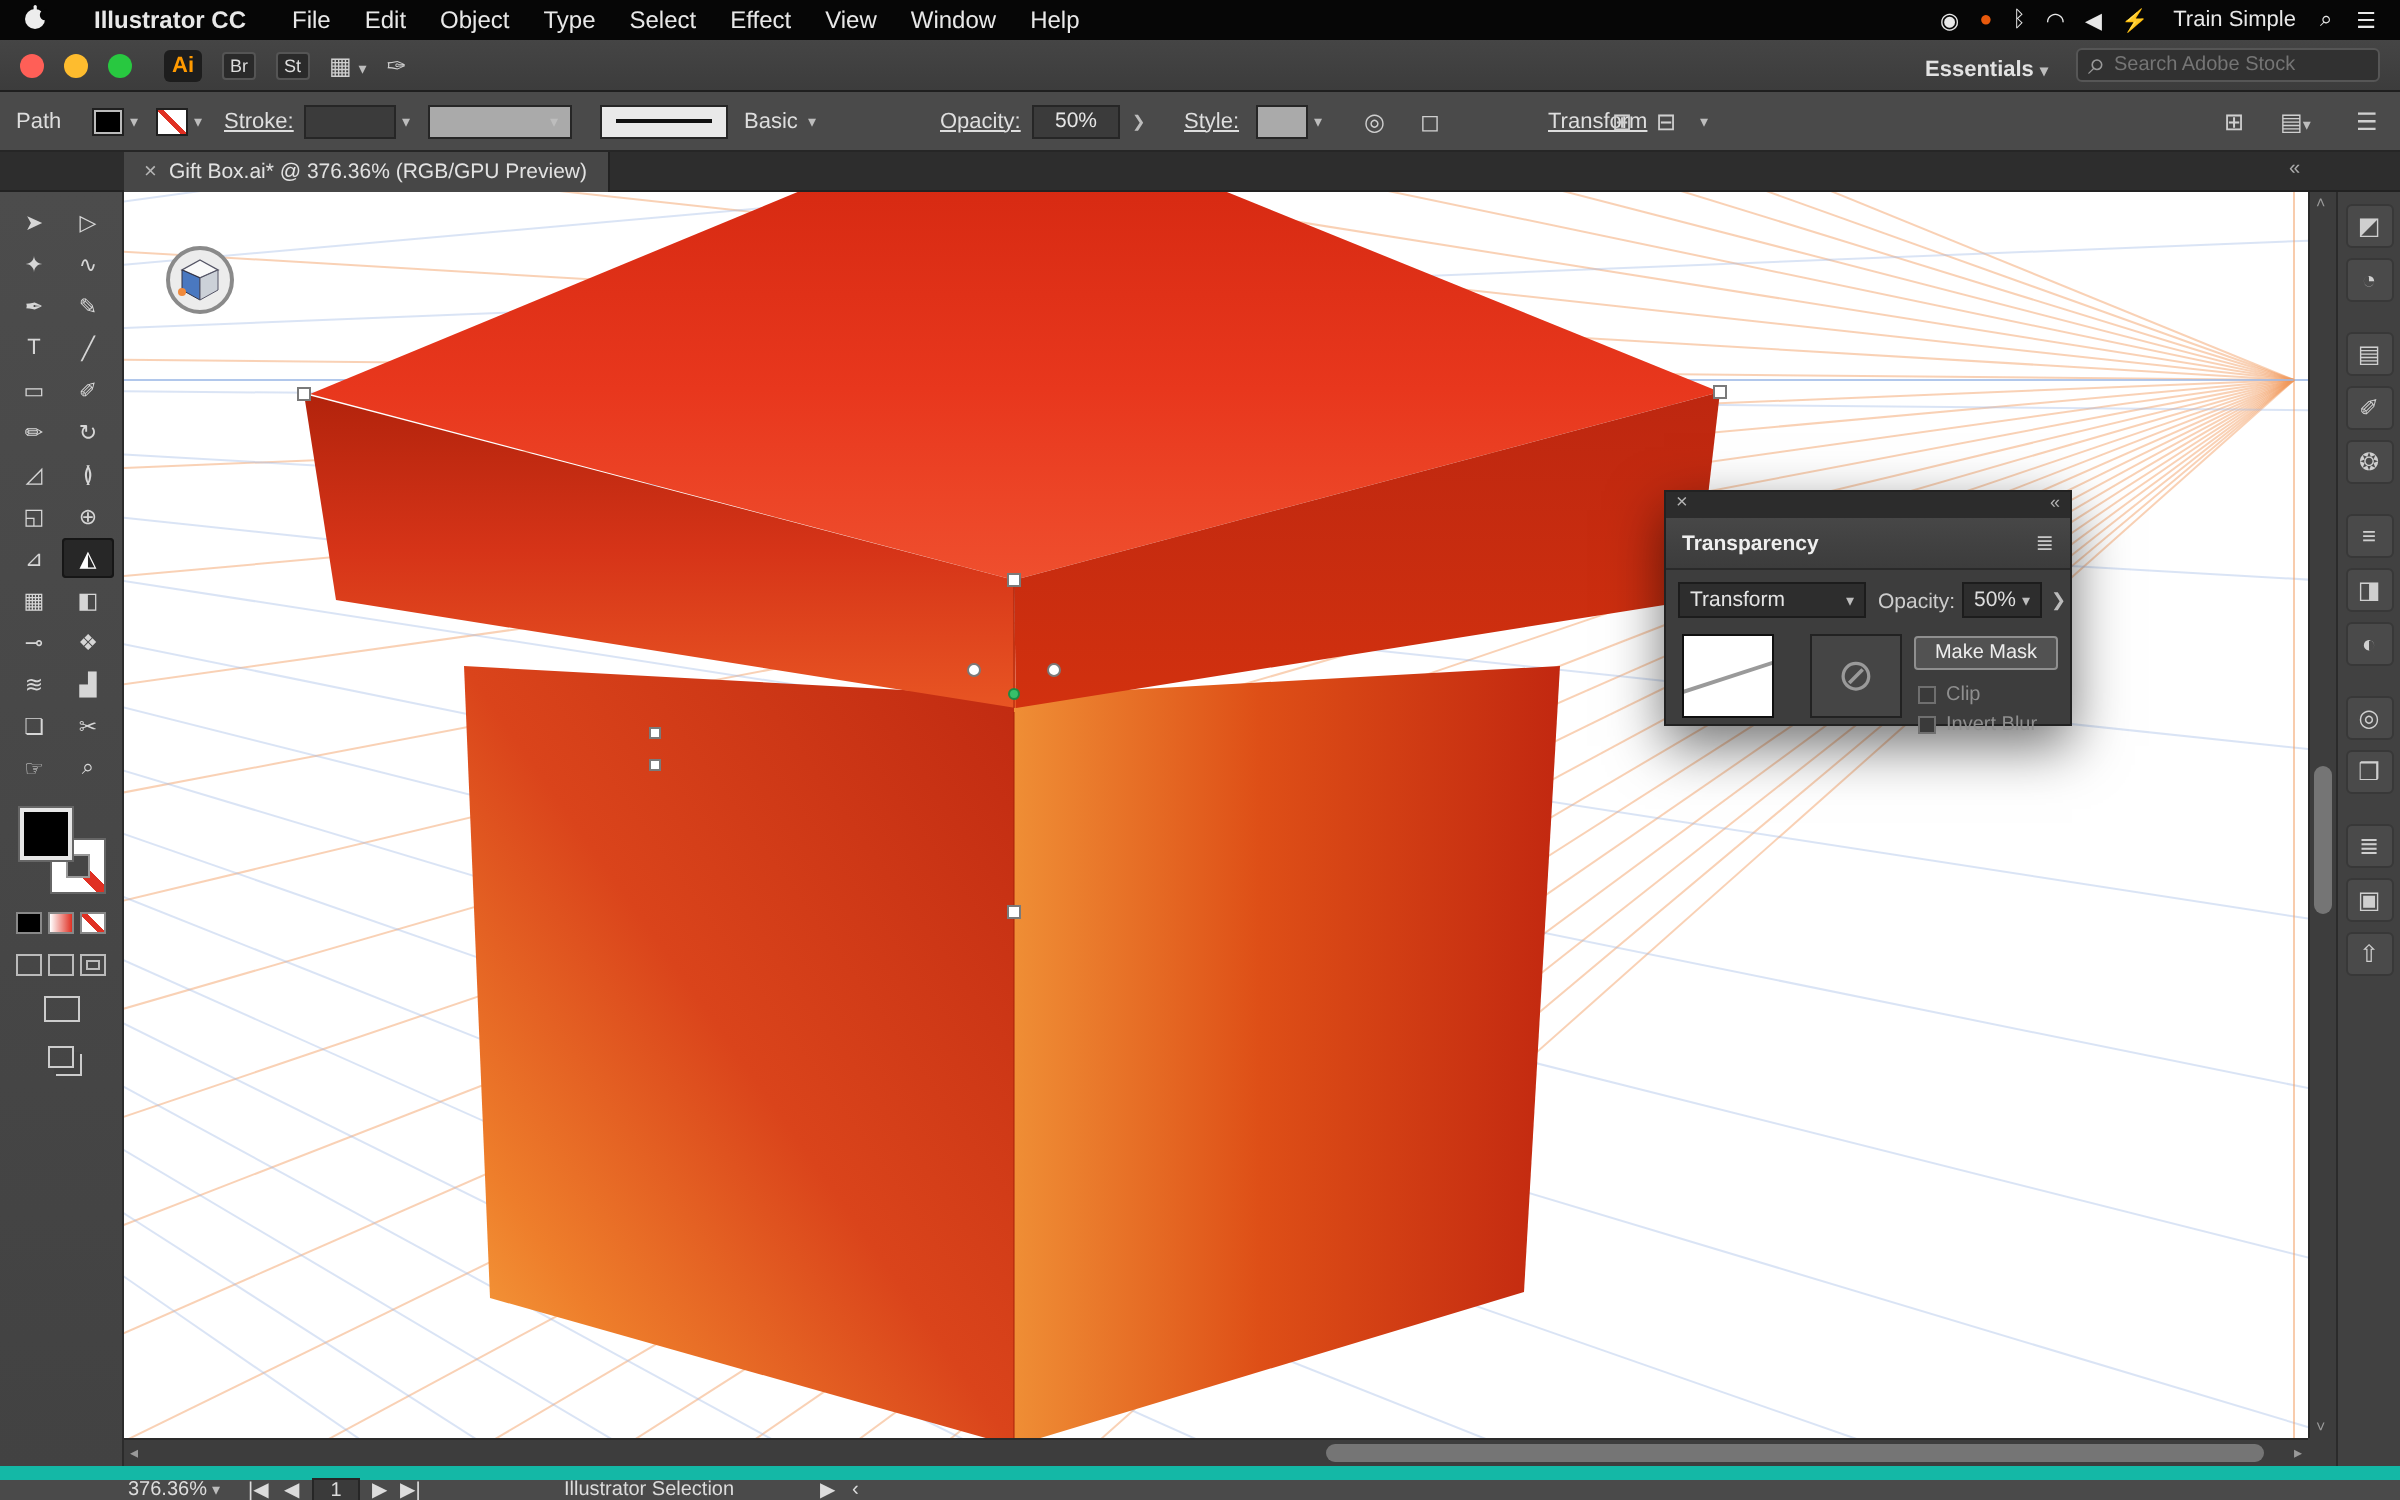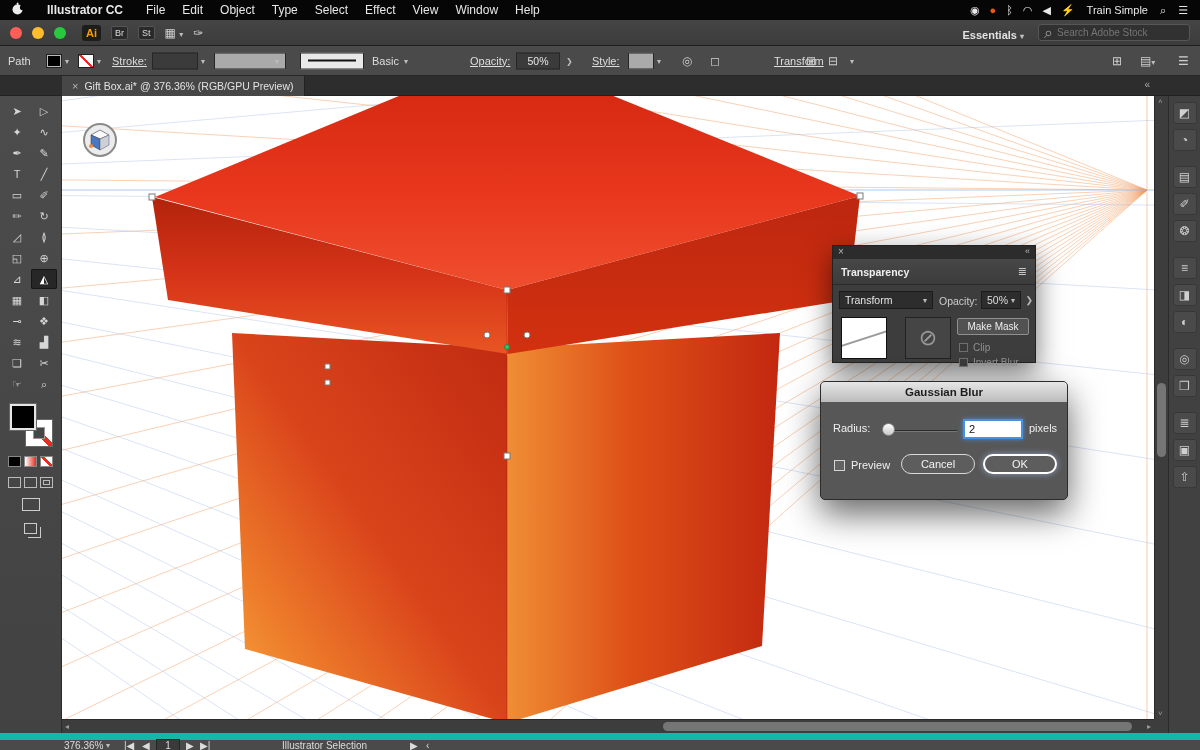--- a/index.html
+++ b/index.html
@@ -589,34 +589,20 @@
         <span>⊘</span>
       </div>
       <div class="make-mask">Make Mask</div>
       <span class="tp-check" style="left:126px;top:58px"></span>
       <span class="tp-check-label" style="left:140px;top:57px">Clip</span>
       <span class="tp-check" style="left:126px;top:73px"></span>
       <span class="tp-check-label" style="left:140px;top:72px">Invert Blur</span>
     </div>
   </div>
 
-  <div class="dialog">
-    <div class="dlg-head">Gaussian Blur</div>
-    <div class="dlg-body">
-      <span class="dlg-label">Radius:</span>
-      <div class="slider-track"></div>
-      <div class="slider-knob"></div>
-      <input class="radius-input" value="2" style="">
-      <span class="dlg-unit">pixels</span>
-      <span class="dlg-check"></span>
-      <span class="dlg-check-label">Preview</span>
-      <div class="dlg-btn btn-cancel">Cancel</div>
-      <div class="dlg-btn btn-ok">OK</div>
-    </div>
-  </div>
 
   <div class="statusbar">
     <span style="left:64px">376.36%</span>
     <span class="chev" style="left:106px">▾</span>
     <span style="left:124px">|◀</span>
     <span style="left:142px">◀</span>
     <span class="ab-box">1</span>
     <span style="left:186px">▶</span>
     <span style="left:200px">▶|</span>
     <span style="left:282px">Illustrator Selection</span>

